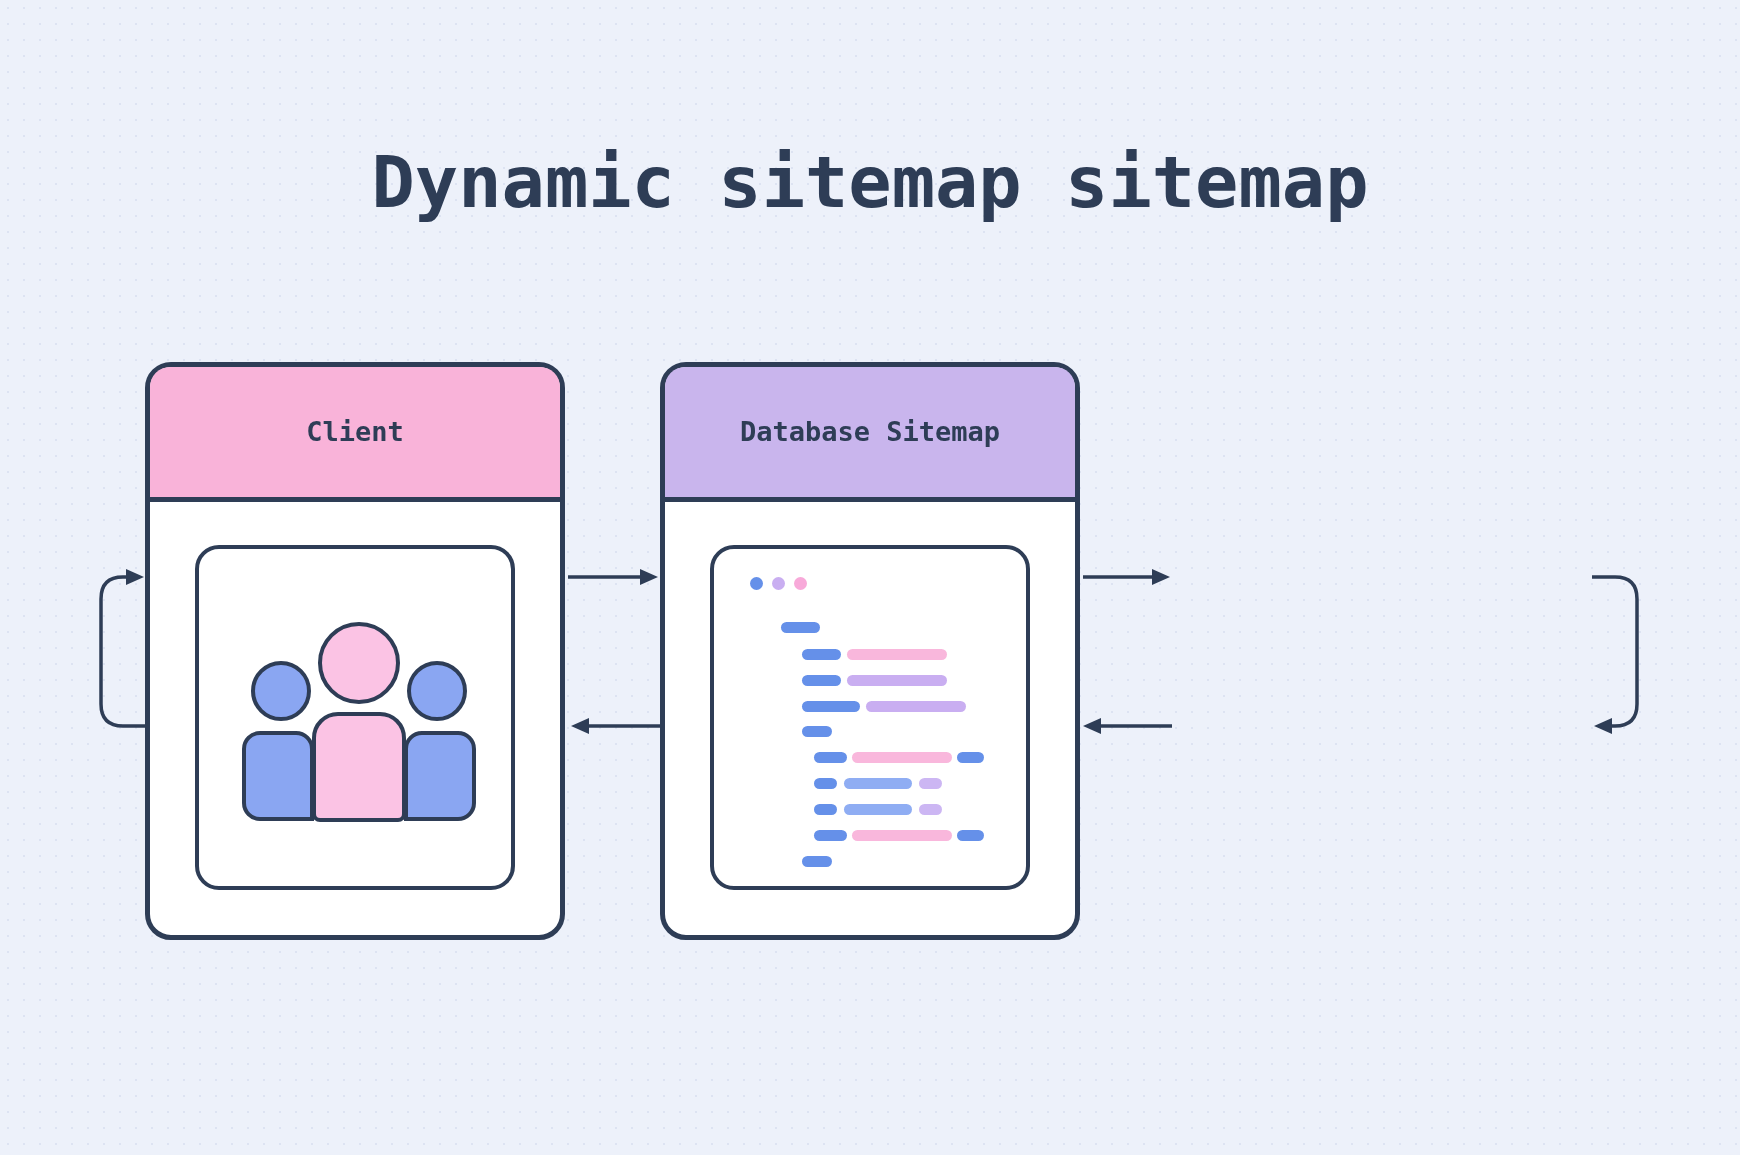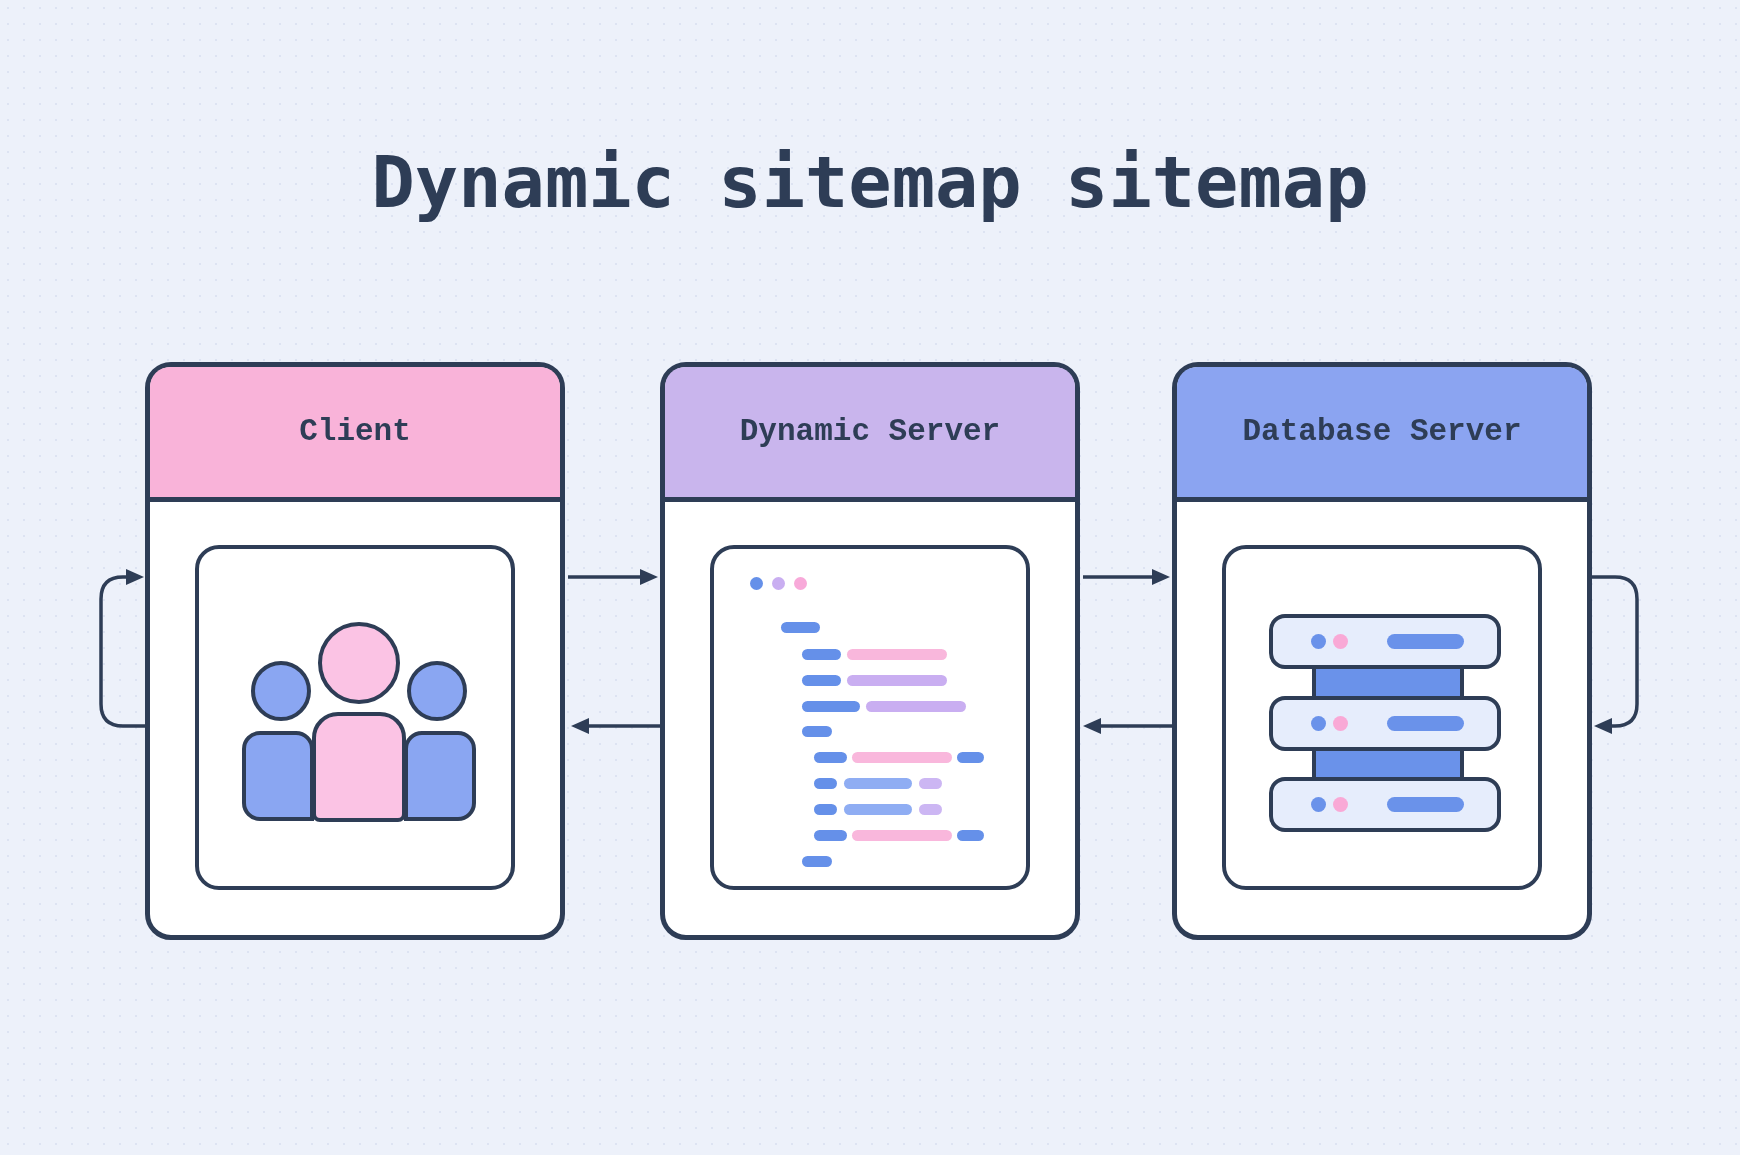--- a/index.html
+++ b/index.html
@@ -23,21 +23,21 @@
     position:absolute;top:362px;width:420px;height:578px;
     background:var(--card-bg,#fff);
     border:5px solid var(--navy,#2e3d56);
     border-radius:26px;box-sizing:border-box;
   }
   .card.c1{left:145px}.card.c2{left:660px}.card.c3{left:1172px}
   .card-header{
     height:130px;line-height:130px;text-align:center;
     border-bottom:5px solid var(--navy,#2e3d56);
     border-radius:20px 20px 0 0;
-    font-size:31px;font-weight:bold;color:var(--navy,#2e3d56);font-family:Liberation Mono, monospace;
+    font-size:27px;font-weight:bold;color:var(--navy,#2e3d56);
   }
   .hdr-pink{background:var(--pink-header,#f9b3d9)}
   .hdr-purple{background:var(--purple-header,#c9b5ed)}
   .hdr-blue{background:var(--blue-header,#8ba4f1)}
   .panel{
     position:absolute;left:45px;top:178px;width:320px;height:345px;
     border:4px solid var(--navy,#2e3d56);border-radius:24px;
     box-sizing:border-box;background:var(--card-bg,#fff);
   }
   
@@ -91,21 +91,21 @@
       <div class="pp head-side" style="left:208px;top:112px"></div>
       <div class="pp head-center" style="left:119px;top:73px"></div>
       <div class="pp body-left"></div>
       <div class="pp body-right"></div>
       <div class="pp body-center"></div>
     </div>
   </div>
 
   <div class="card c2">
     <div class="card-header hdr-purple">
-      <span>Dynamic Server</span>
+      <span>Database Sitemap</span>
     </div>
     <div class="panel">
       <div>
           <div class="win-dot" style="left: 36px; background: rgb(101, 144, 233);"></div>
           <div class="win-dot" style="left: 58px; background: rgb(201, 174, 241);"></div>
           <div class="win-dot" style="left: 80px; background: rgb(248, 169, 217);"></div>
           <div class="code-seg seg-blue" style="left: 67px; top: 73px; width: 39px;"></div>
           <div class="code-seg seg-blue" style="left: 88px; top: 100px; width: 39px;"></div>
           <div class="code-seg seg-pink" style="left: 133px; top: 100px; width: 100px;"></div>
           <div class="code-seg seg-blue" style="left: 88px; top: 126px; width: 39px;"></div>
@@ -123,46 +123,20 @@
           <div class="code-seg seg-lightblue" style="left: 130px; top: 255px; width: 68px;"></div>
           <div class="code-seg seg-lightpurple" style="left: 205px; top: 255px; width: 23px;"></div>
           <div class="code-seg seg-blue" style="left: 100px; top: 281px; width: 33px;"></div>
           <div class="code-seg seg-pink" style="left: 138px; top: 281px; width: 100px;"></div>
           <div class="code-seg seg-blue" style="left: 243px; top: 281px; width: 27px;"></div>
           <div class="code-seg seg-blue" style="left: 88px; top: 307px; width: 30px;"></div>
         </div>
     </div>
   </div>
 
-  <div class="card c3">
-    <div class="card-header hdr-blue">
-      <span>Database Server</span>
-    </div>
-    <div class="panel">
-      <div>
-          <div class="server-connector" style="top: 100px;"></div>
-          <div class="server-connector" style="top: 182px;"></div>
-          <div class="server-bar" style="top: 65px;">
-            <div class="srv-dot" style="left: 38px; background: rgb(106, 146, 234);"></div>
-            <div class="srv-dot" style="left: 60px; background: rgb(249, 169, 214);"></div>
-            <div class="srv-pill" style="background: rgb(106, 146, 234);"></div>
-          </div>
-          <div class="server-bar" style="top: 147px;">
-            <div class="srv-dot" style="left: 38px; background: rgb(106, 146, 234);"></div>
-            <div class="srv-dot" style="left: 60px; background: rgb(249, 169, 214);"></div>
-            <div class="srv-pill" style="background: rgb(106, 146, 234);"></div>
-          </div>
-          <div class="server-bar" style="top: 228px;">
-            <div class="srv-dot" style="left: 38px; background: rgb(106, 146, 234);"></div>
-            <div class="srv-dot" style="left: 60px; background: rgb(249, 169, 214);"></div>
-            <div class="srv-pill" style="background: rgb(106, 146, 234);"></div>
-          </div>
-        </div>
-    </div>
-  </div>
 
   <svg class="arrows" width="1740" height="1155" viewBox="0 0 1740 1155">
 
     <g>
       <line x1="568" y1="577" x2="642" y2="577"></line>
       <polygon points="658,577 640,569 640,585"></polygon>
     </g>
 
     <g>
       <line x1="1083" y1="577" x2="1154" y2="577"></line>

